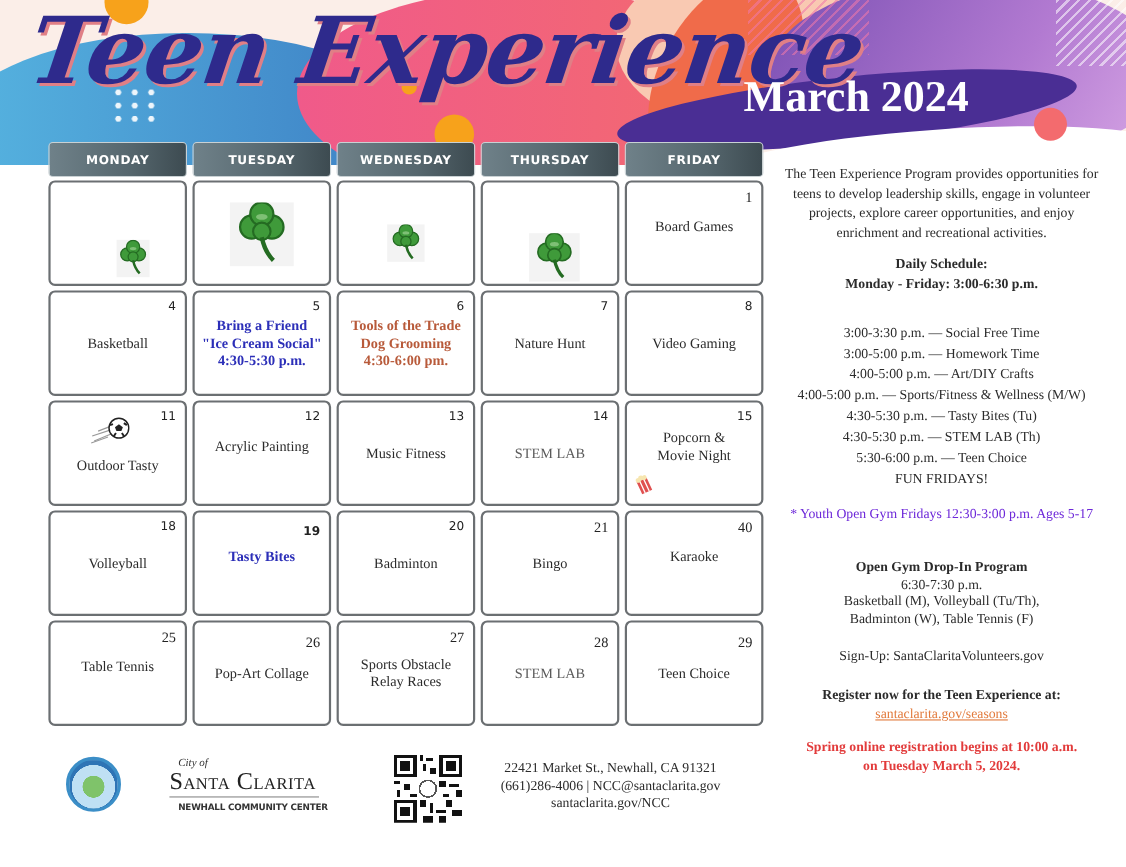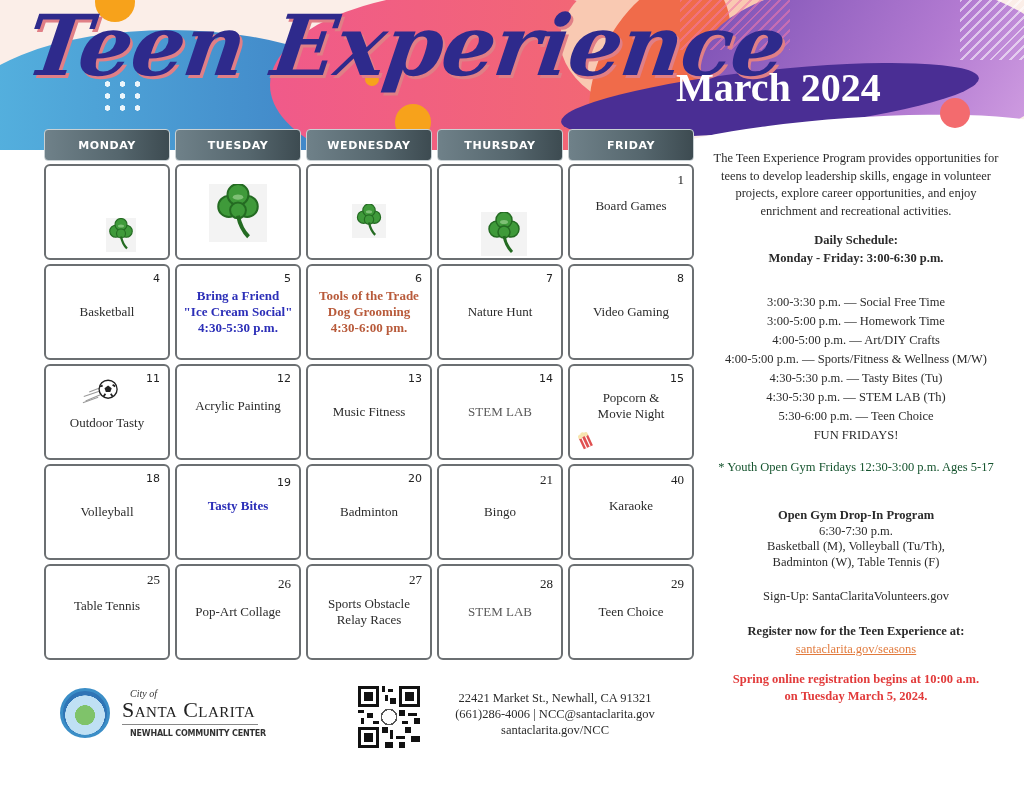--- a/index.html
+++ b/index.html
@@ -55,28 +55,28 @@
   .clover svg { width: 100%; height: 100%; }
   .soccer { position: absolute; left: 36px; top: 12px; width: 36px; height: 26px; }
   .popcorn { position: absolute; left: 5px; bottom: 8px; width: 20px; height: 20px; }
 
   
   .info { position: absolute; left: 706px; top: 150px; width: 300px; text-align: center; font-size: 12.5px; line-height: 18px; color: #2b2b2b; }
   .info p { margin: 0; }
   .info .intro { margin-bottom: 11px; line-height: 17.5px; }
   .info .bold { font-weight: bold; }
   .info .sched { margin-top: 26px; line-height: 19px; }
-  .info .gym { color: #14532d; margin-top: 13px; }
+  .info .gym { color: #6d28d9; margin-top: 13px; }
   .info .block { margin-top: 32px; line-height: 15.5px; }
   .info .block2 { margin-top: 14px; line-height: 18px; }
   .info .link { color: #e27a3c; text-decoration: underline; font-weight: normal; }
   .info .red { color: #e23b3b; font-weight: bold; margin-top: 13px; line-height: 17px; }
 
   
-  .footer-logo { position: absolute; left: 60px; top: 688px; display: flex; align-items: flex-end; }
+  .footer-logo { position: absolute; left: 60px; top: 688px; display: flex; align-items: flex-end; gap: 32px; }
   .seal { width: 50px; height: 50px; border-radius: 50%; border: 3px solid #3b8ec7; background: radial-gradient(circle at 50% 55%,#7fc36a 0 30%,#bfe0f4 31% 60%,#2f74b5 61%); }
   .wordmark { margin-left: 12px; }
   .wm-city { font-style: italic; font-size: 10px; color: #333; margin-left: 8px; }
   .wm-name { font-family: "Liberation Serif", serif; font-size: 22px; letter-spacing: .5px; color: #222; line-height: 22px; font-variant: small-caps; }
   .wm-rule { height: 1px; background: #888; margin: 3px 0 4px 0; width: 136px; }
   .wm-center { font-family: "DejaVu Sans", sans-serif; font-size: 8px; font-weight: bold; color: #333; letter-spacing: -.2px; margin-left: 8px; }
 
   .qr { position: absolute; left: 358px; top: 686px; width: 62px; height: 62px; background: #ffffff; }
   .address { position: absolute; left: 440px; top: 690px; width: 230px; text-align: center; font-size: 12.5px; line-height: 16px; color: #2b2b2b; }
 </style>
@@ -240,21 +240,21 @@
             <circle cx="13" cy="5" r="2.2" fill="#f7e6b0"></circle>
           </g>
       </svg>
     </div>
 
     <div class="cell">
       <span class="num">18</span>
       <span class="evt">Volleyball</span>
     </div>
     <div class="cell">
-      <span class="num" style="top:10px;">19</span>
+      <span class="num" style="top:10px;font-weight:bold;">19</span>
       <span class="evt blue high">Tasty Bites</span>
     </div>
     <div class="cell">
       <span class="num">20</span>
       <span class="evt">Badminton</span>
     </div>
     <div class="cell">
       <span class="num serif">21</span>
       <span class="evt">Bingo</span>
     </div>

